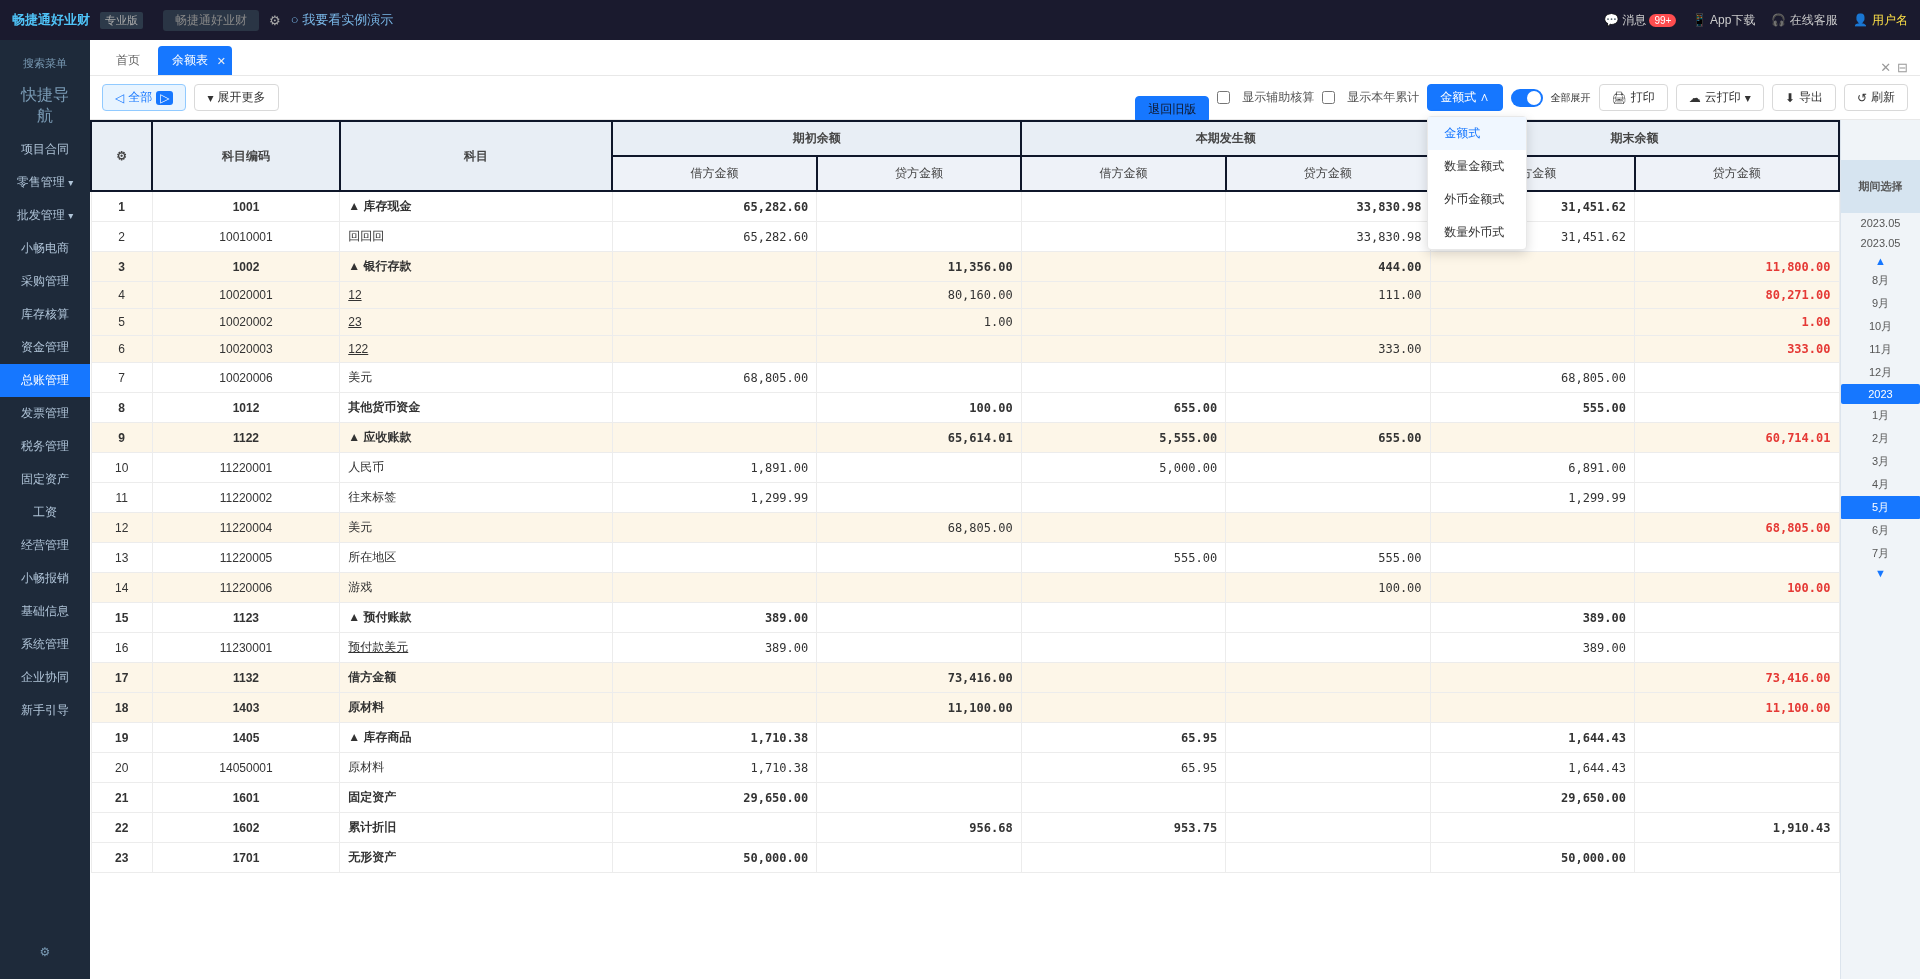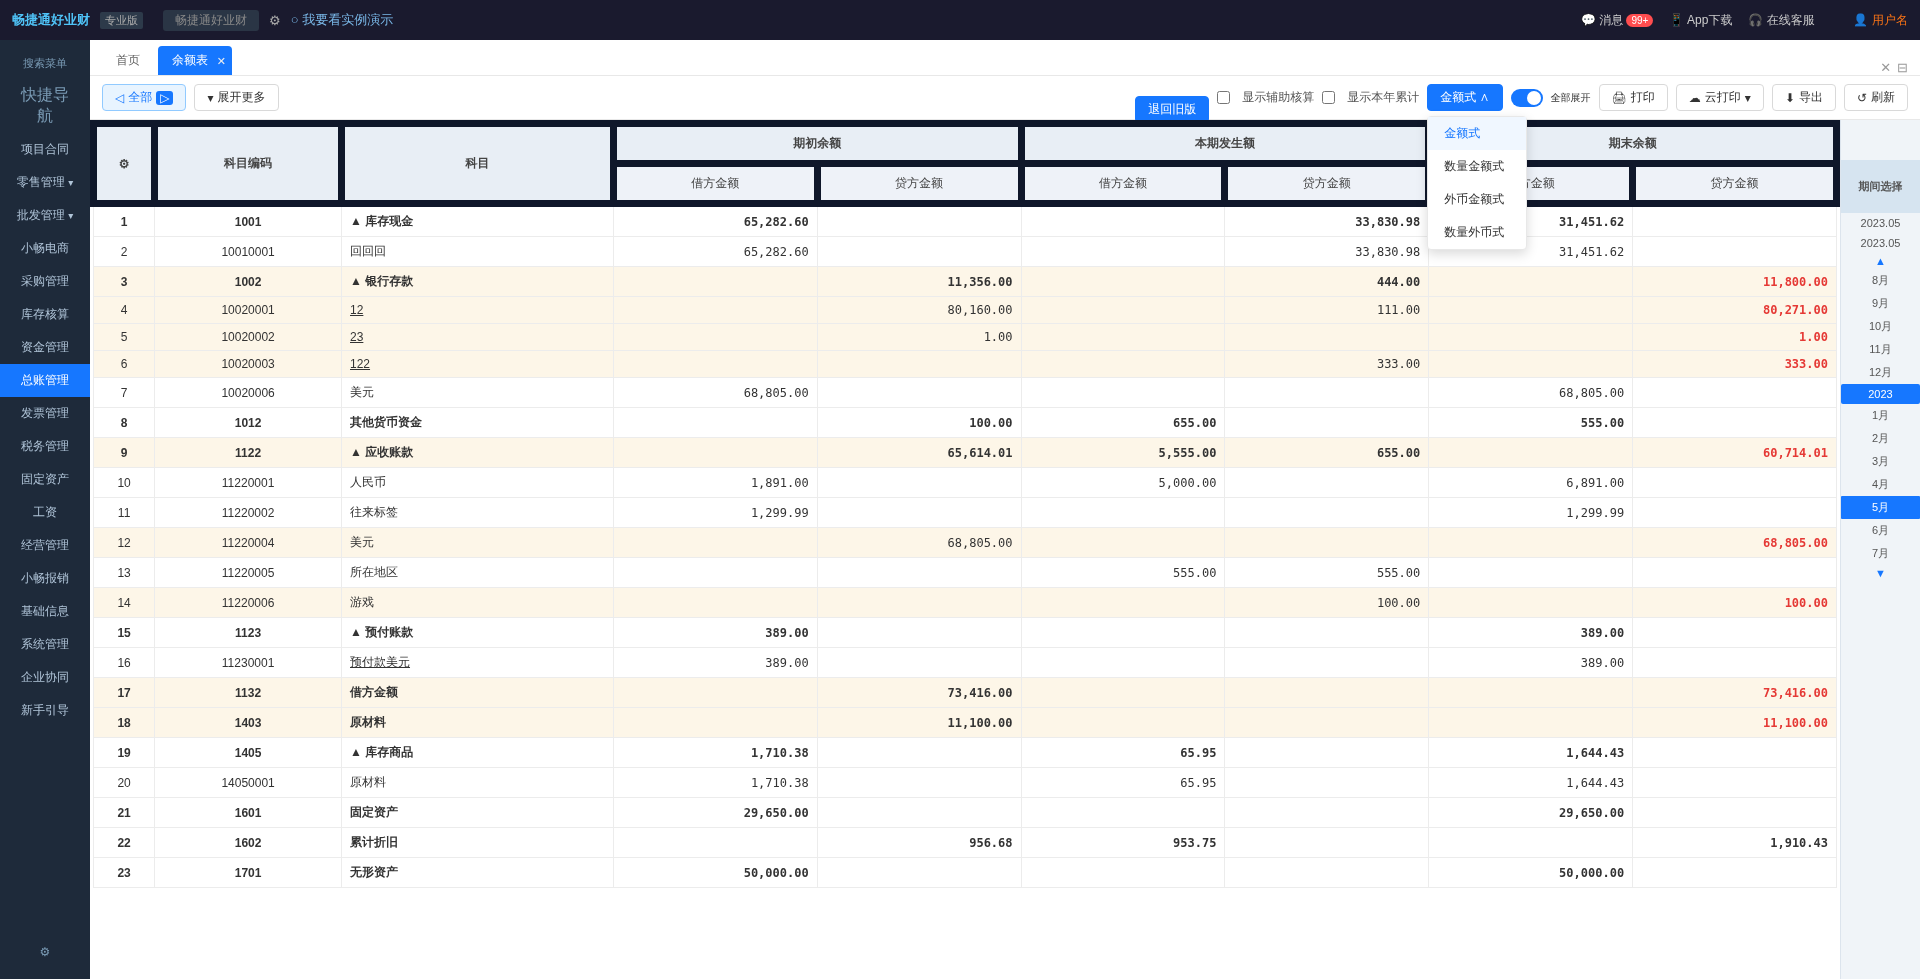--- a/index.html
+++ b/index.html
@@ -27,31 +27,31 @@
     .content-area { flex: 1; display: flex; flex-direction: column; background: #f5f7fa; overflow: hidden; position: relative; }
 
     
     .tab-bar { height: 36px; background: #fff; border-bottom: 1px solid #e8e8e8; display: flex; align-items: flex-end; padding: 0 12px; gap: 4px; }
     .tab { padding: 6px 14px; font-size: 12px; cursor: pointer; color: #666; border-radius: 4px 4px 0 0; }
     .tab.active { background: #1677ff; color: white; }
 
     
     .toolbar { height: 44px; background: #fff; display: flex; align-items: center; padding: 0 12px; gap: 8px; border-bottom: 1px solid #e8e8e8; }
     .btn { padding: 4px 12px; border-radius: 4px; cursor: pointer; font-size: 12px; border: 1px solid #d9d9d9; background: #fff; color: #333; display: flex; align-items: center; gap: 4px; }
-    .btn-primary { background: #1677ff; color: #ffffff; border-color: #1677ff; margin-top: 24px; }
+    .btn-primary { background: #1677ff; color: #0f172a; border-color: #1677ff; margin-top: 24px; }
     .toolbar-right { margin-left: auto; display: flex; align-items: center; gap: 8px; }
     .btn-dropdown { background: #1677ff; color: white; border-color: #1677ff; display: flex; align-items: center; gap: 4px; position: relative; }
     .checkbox-label { display: flex; align-items: center; gap: 12px; font-size: 12px; color: #555; cursor: pointer; }
     .toggle-switch { width: 32px; height: 18px; background: #1677ff; border-radius: 9px; position: relative; cursor: pointer; display: inline-block; }
     .toggle-knob { width: 14px; height: 14px; background: white; border-radius: 50%; position: absolute; top: 2px; right: 2px; }
 
     
     .table-container { flex: 1; overflow-y: auto; overflow-x: auto; background: #fff; margin: 0; }
     table { width: 100%; border-collapse: collapse; font-size: 12px; }
-    thead th { background: #e8eef5; color: #444; font-weight: 600; padding: 8px 6px; text-align: center; border: 7px solid #0f172a; position: sticky; top: 0; z-index: 10; white-space: nowrap; }
+    thead th { background: #e8eef5; color: #444; font-weight: 600; padding: 8px 6px; text-align: center; border: 2px solid #0f172a; position: sticky; top: 0; z-index: 10; white-space: nowrap; }
     thead th.subheader { background: #eef2f8; font-weight: normal; }
     tbody tr { border-bottom: 1px solid #f0f0f0; }
     tbody td { padding: 6px 8px; border: 1px solid #ececec; white-space: nowrap; }
     tbody td.num { text-align: right; font-family: monospace; }
     tbody td.center { text-align: center; }
     tbody td.highlight-red { color: #e53935; font-weight: 600; }
     .highlight-bg { background: #fdf6e8; }
     td a { color: #333; text-decoration: underline; }
     .row-bold td { font-weight: bold; }
 
@@ -82,21 +82,21 @@
     <span style="color:#888;font-size:12px;margin-left:10px;background:#2a3545;padding:2px 12px;border-radius:3px;">畅捷通好业财</span>
     <span style="color:#aaa;cursor:pointer;">⚙</span>
     <span style="color:#7ab8e8;cursor:pointer;">○ <span>我要看实例演示</span></span>
   </div>
   <div class="top-bar-right">
     <span style="cursor:pointer;color:#ccc;">
       💬 消息 <span style="background:#ff4d4f;color:white;border-radius:8px;padding:1px 5px;font-size:10px;">99+</span>
     </span>
     <span style="cursor:pointer;color:#ccc;">📱 <span>App下载</span></span>
     <span style="cursor:pointer;color:#ccc;">🎧 <span>在线客服</span></span>
-    <span style="cursor:pointer;color:#f97316;margin-left:23px;">👤 <span>用户名</span></span>
+    <span style="cursor:pointer;color:#fde047;">👤 <span>用户名</span></span>
   </div>
 </div>
 
 <div class="main-layout">
 
   <div class="sidebar">
     <div class="sidebar-search">搜索菜单</div>
     <div class="sidebar-nav">快捷导航</div>
     <div class="sidebar-item">项目合同</div>
     <div class="sidebar-item">零售管理 <span class="arrow">▾</span></div>

